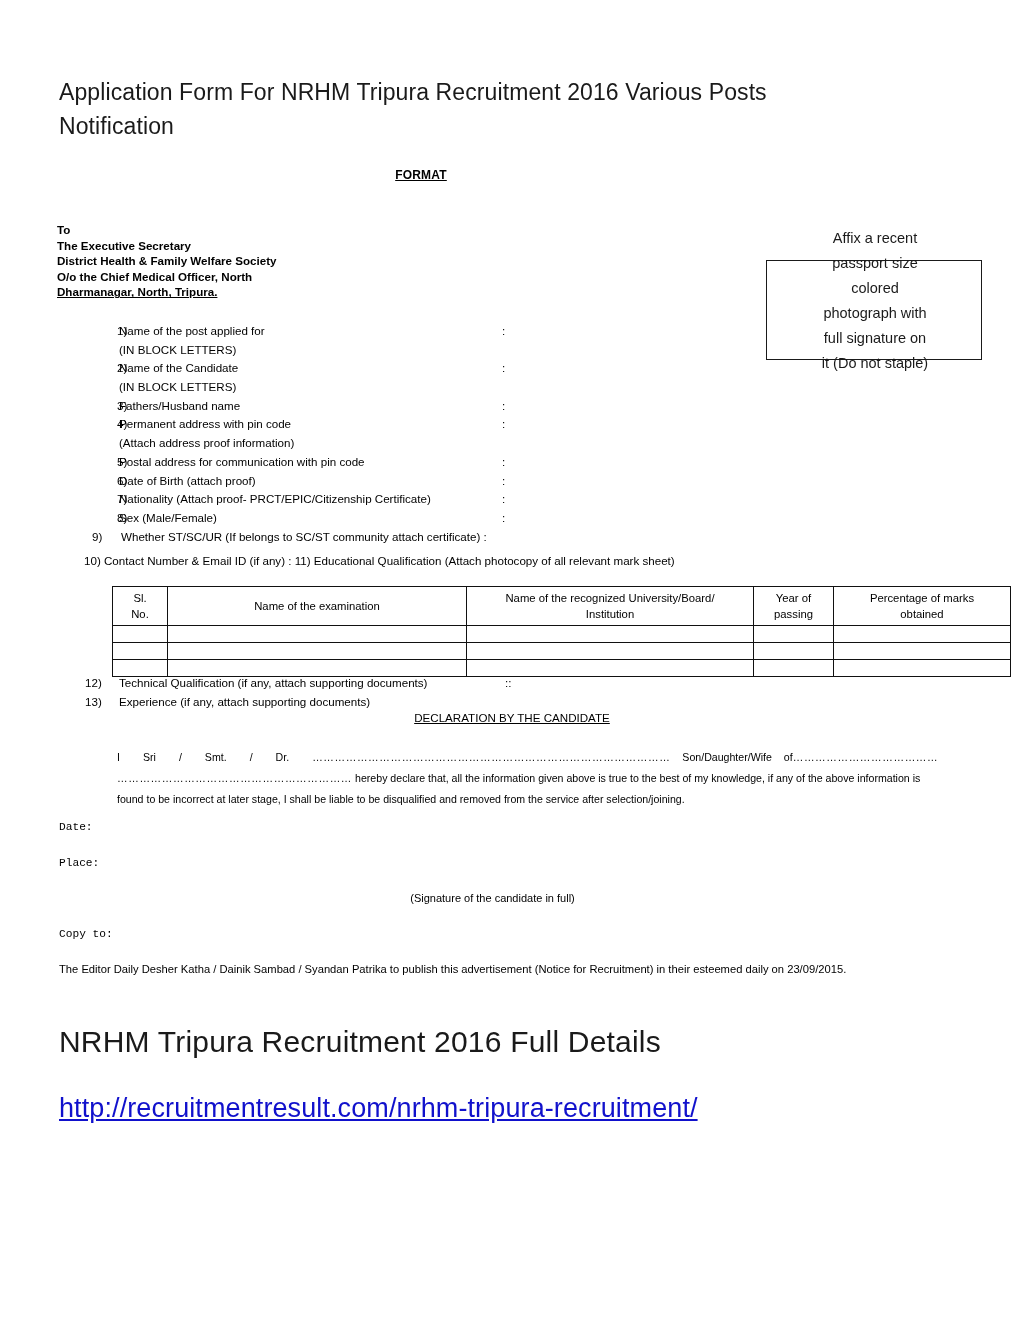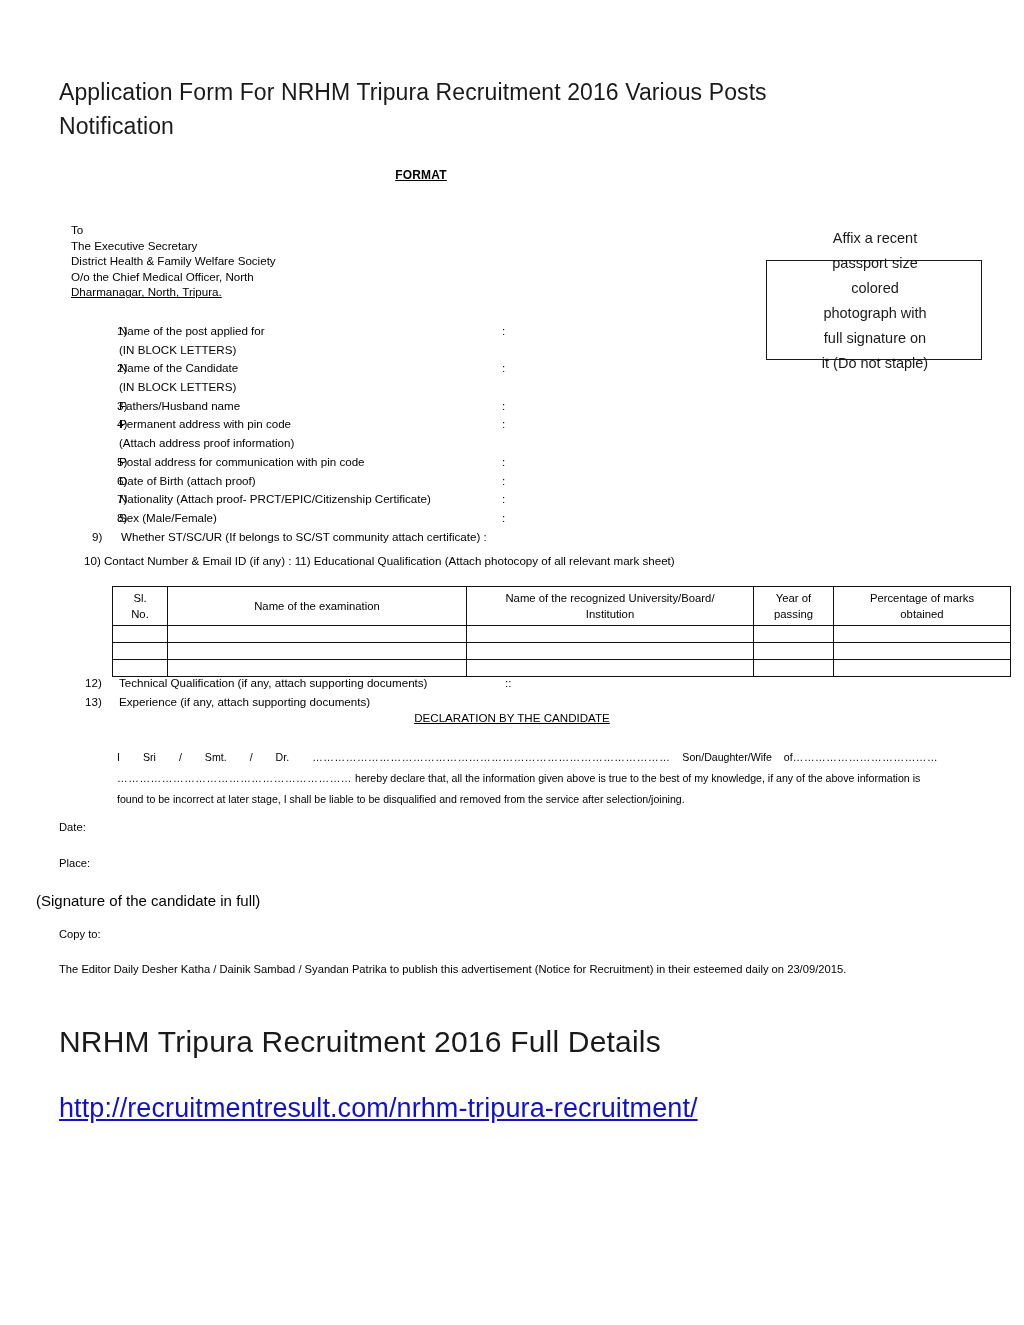--- a/index.html
+++ b/index.html
@@ -46,24 +46,25 @@
     text-align: center;
     font-size: 12px;
     font-weight: bold;
     text-decoration: underline;
     letter-spacing: 0.2px;
   }
 
   
   .address-block {
     position: absolute;
-    left: 71px;
+    left: 57px;
     top: 222px;
     font-size: 11.6px;
     line-height: 15.6px;
+    font-weight: bold;
   }
   .address-block .u { text-decoration: underline; }
 
   
   .photo-box-wrap {
     position: absolute;
     left: 766px;
     top: 214px;
     width: 218px;
   }
@@ -201,29 +202,29 @@
   .decl-line1 { white-space: nowrap; }
   .sp-lg { display: inline-block; width: 23px; }
   .sp-md { display: inline-block; width: 12px; }
   .dots { letter-spacing: 0.6px; }
 
   
   .blk {
     position: absolute;
     left: 59px;
     font-size: 11.2px;
+    font-family: Liberation Mono, monospace;
   }
   .sig-line {
     position: absolute;
     left: 0;
     top: 892px;
     width: 985px;
-    text-align: left;
-    font-size: 15px;
-    padding-left: 36px;
+    text-align: center;
+    font-size: 11px;
   }
   .editor-line {
     position: absolute;
     left: 59px;
     top: 963px;
     width: 910px;
     font-size: 11.2px;
   }
 
   

